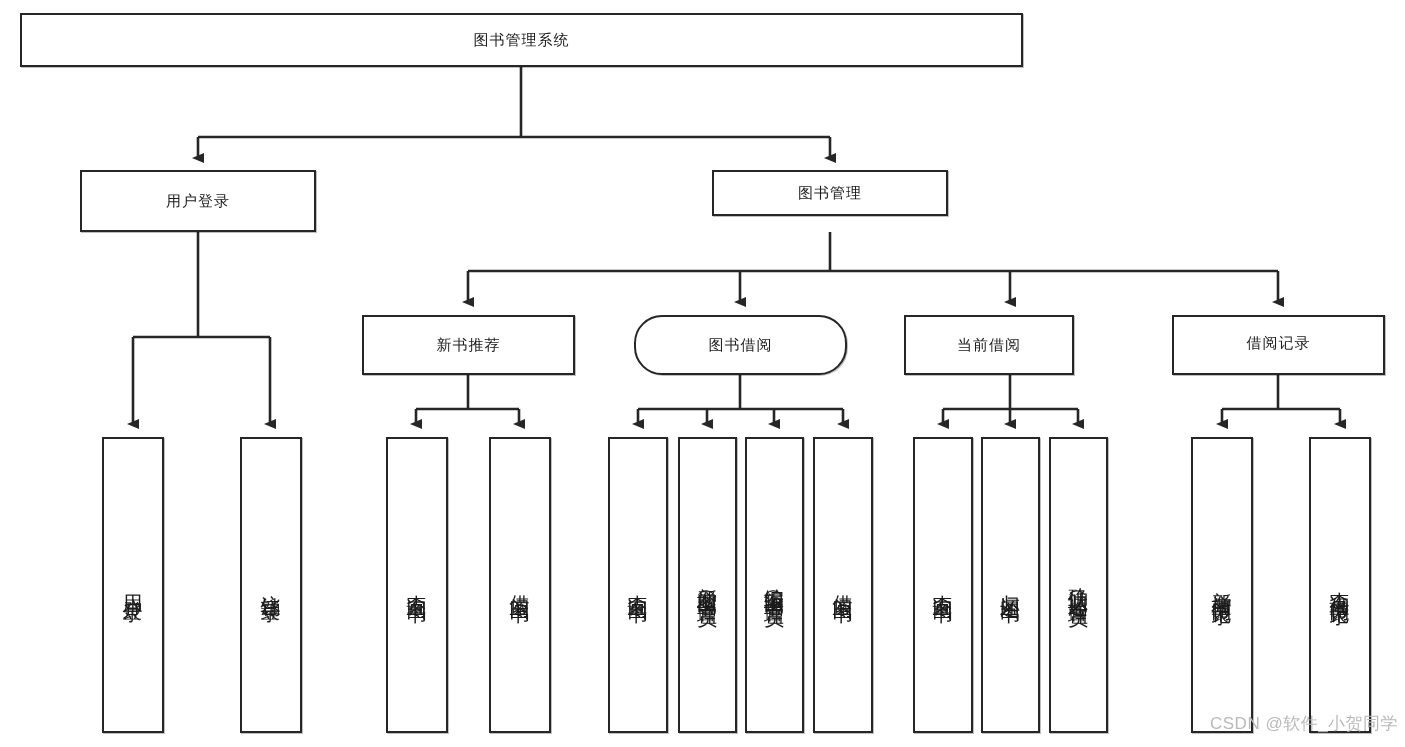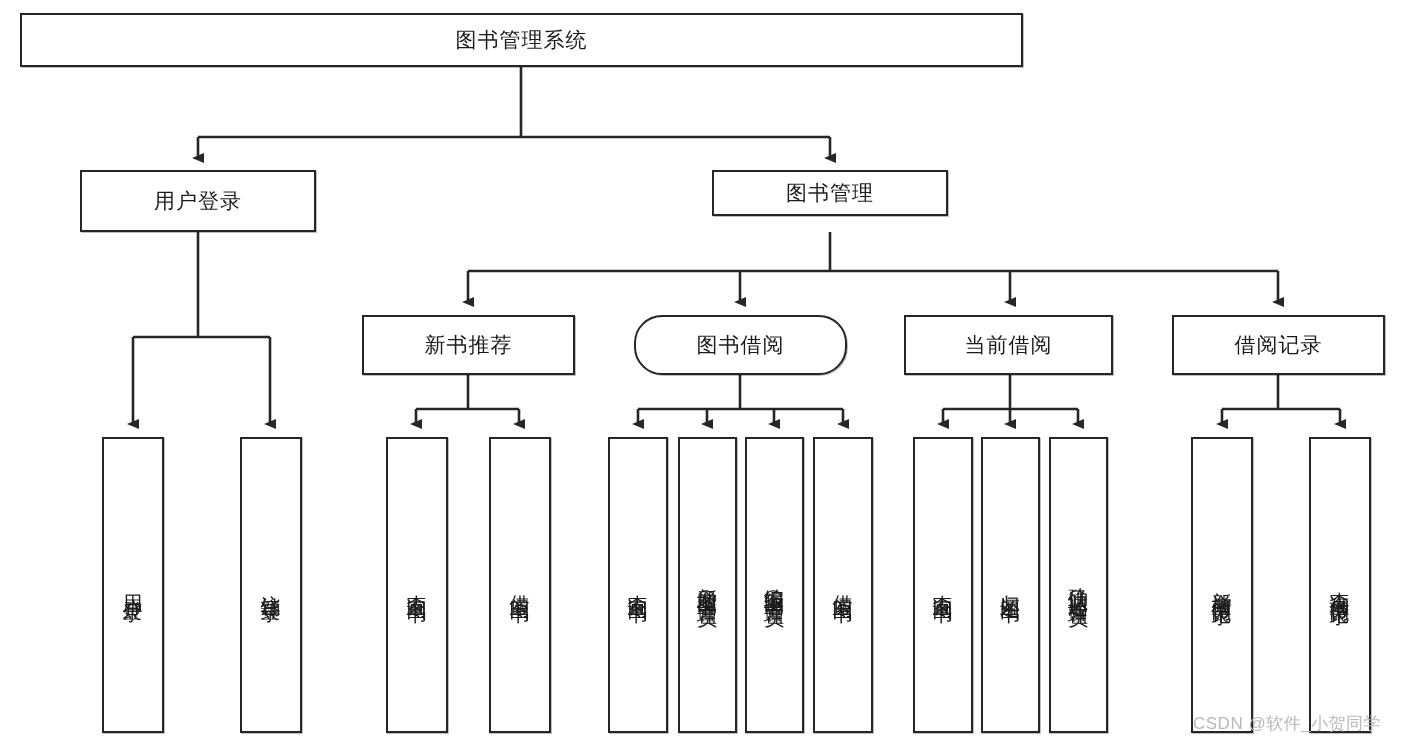--- a/index.html
+++ b/index.html
@@ -30,21 +30,21 @@
     box-sizing: border-box;
     border: 2px solid #262626;
     background: #ffffff;
     display: flex;
     align-items: center;
     justify-content: center;
     color: #1b1b1b;
     box-shadow: 1px 1px 0 rgba(0,0,0,0.25);
   }
   .node .label {
-    font-size: 21px;
+    font-size: 15px;
     line-height: 1.15;
     letter-spacing: 1px;
     white-space: nowrap;
   }
   .node.vert .label {
     writing-mode: vertical-rl;
     text-orientation: upright;
     font-size: 20px;
     letter-spacing: 3px;
     line-height: 1.0;
@@ -55,20 +55,21 @@
     align-items: center;
     justify-content: center;
   }
   .watermark {
     position: absolute;
     color: #b9b9b9;
     font-size: 17px;
     letter-spacing: 0.5px;
     white-space: nowrap;
     user-select: none;
+    padding-left: 17px;
   }
 </style>
 </head>
 <body>
 
 <div id="canvas">
 
   <svg id="wires" viewBox="0 0 1405 747">
     <defs>
       <marker id="arrow" markerWidth="12" markerHeight="12" refX="5" refY="6" orient="auto" markerUnits="userSpaceOnUse">
@@ -130,24 +131,24 @@
   <div class="node" style="left:712px; top:170px; width:236px; height:46px;">
     <span class="label">图书管理</span>
   </div>
 
   <div class="node" style="left:362px; top:315px; width:213px; height:60px;">
     <span class="label">新书推荐</span>
   </div>
   <div class="node" style="left:634px; top:315px; width:213px; height:60px;border-radius:28px;">
     <span class="label">图书借阅</span>
   </div>
-  <div class="node" style="left:904px; top:315px; width:209px; height:60px;">
+  <div class="node" style="left:904px; top:315px; width:170px; height:60px;">
     <span class="label">当前借阅</span>
   </div>
-  <div class="node" style="left:1172px; top:315px; width:213px; height:60px;">
+  <div class="node" style="left:1172px; top:315px; width:213px; height:60px;font-family:Liberation Mono, monospace;">
     <span class="label">借阅记录</span>
   </div>
 
   <div class="node vert" style="left:102px; top:437px; width:62px; height:296px;">
     <span class="label">用户登录</span>
   </div>
   <div class="node vert" style="left:240px; top:437px; width:62px; height:296px;">
     <span class="label">注销登录</span>
   </div>
 

